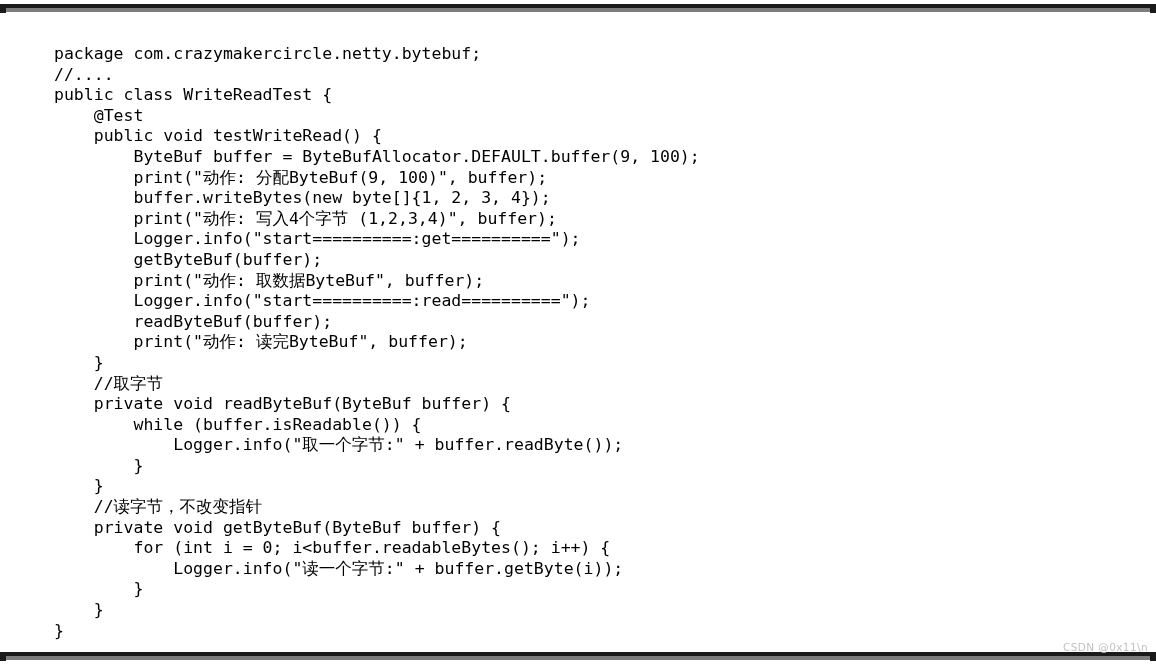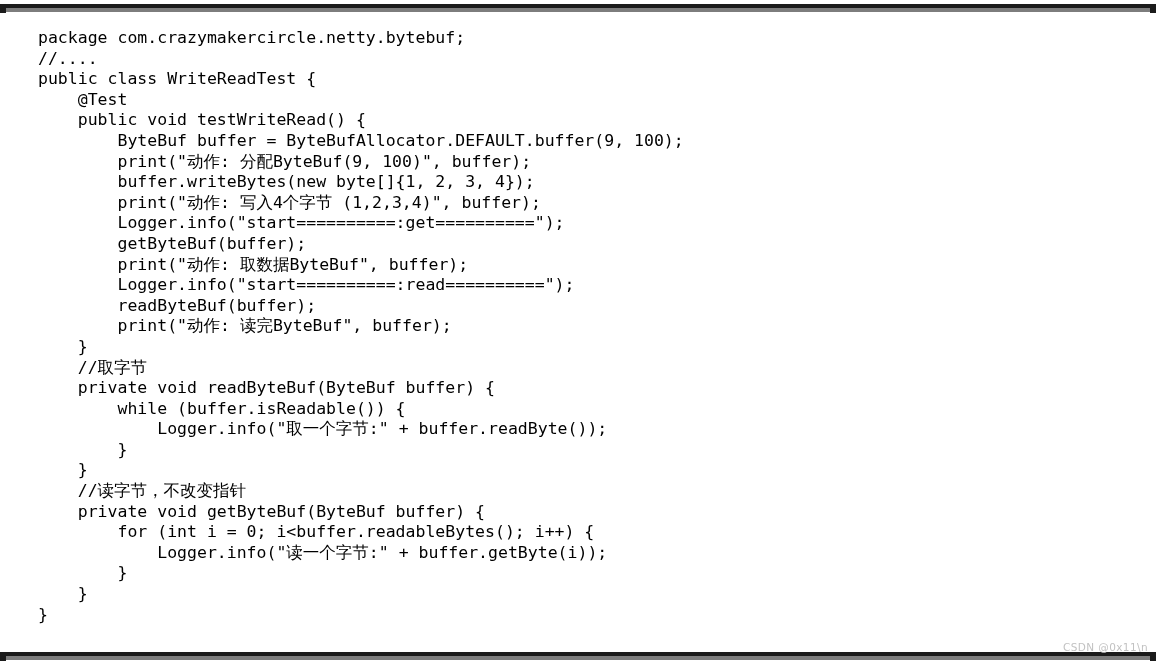--- a/index.html
+++ b/index.html
@@ -61,21 +61,21 @@
   .code-area {
     position: absolute;
     left: 0;
     top: 20px;
     width: 1156px;
     height: 626px;
     padding: 8px 0 0 0;
     box-sizing: border-box;
   }
   pre.code {
-    margin: 0;
+    margin: 16px;
     padding: 0 0 0 38px;
     font-family: "DejaVu Sans Mono", "Liberation Mono", monospace;
     font-size: 16.5px;
     line-height: 20.6px;
     color: #000000;
     white-space: pre;
     letter-spacing: 0px;
     -webkit-font-smoothing: none;
   }
   .line { display: block; min-height: 20.6px; }

